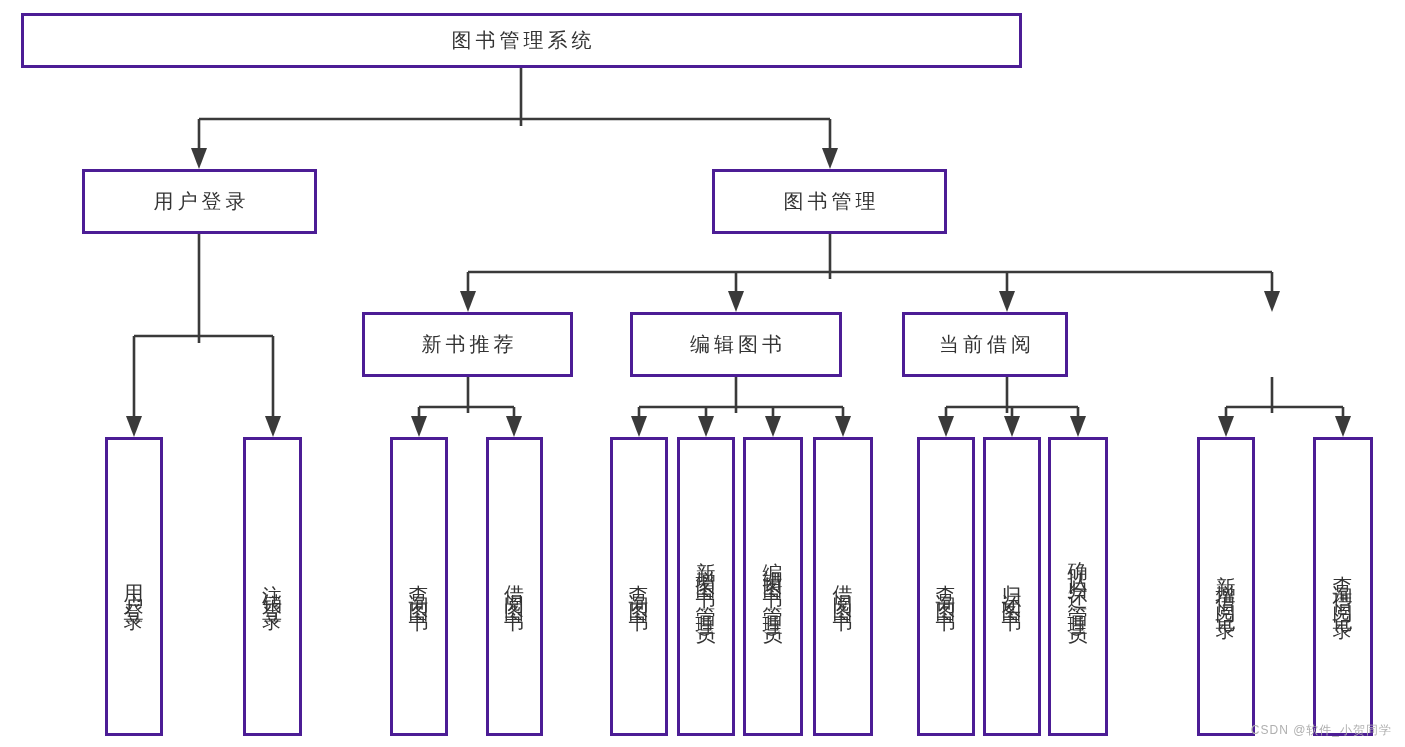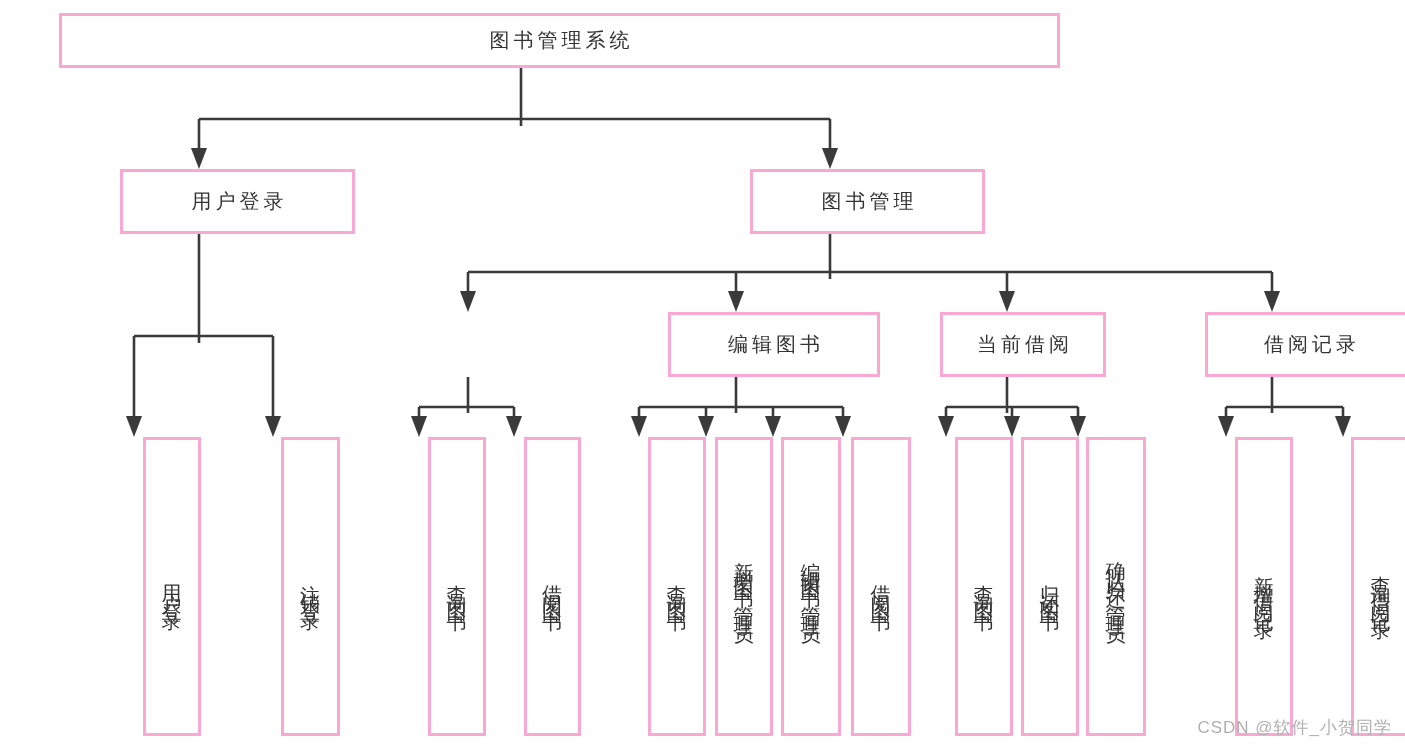--- a/index.html
+++ b/index.html
@@ -7,40 +7,39 @@
     position:relative;
     width:1405px;height:747px;
     background:#ffffff;
     font-family:"Liberation Sans","DejaVu Sans",sans-serif;
     overflow:hidden;
   }
   .connectors{position:absolute;left:0;top:0;z-index:1;pointer-events:none;}
   .node{
     position:absolute;
     box-sizing:border-box;
-    border:3px solid #f9a8d4;
+    border:3px solid #4c1d95;
     background:#ffffff;
     display:flex;align-items:center;justify-content:center;
     color:#333333;
     z-index:2;
-    margin-left:38px;
   }
   .hbox{font-size:20px;letter-spacing:4px;text-indent:4px;white-space:nowrap;}
   .vbox span{
     writing-mode:vertical-rl;
     text-orientation:mixed;
     font-size:20px;
     letter-spacing:9px;
     line-height:1;
     color:#333333;
   }
   .watermark{
     position:absolute;
     right:13px;bottom:8px;
-    font-size:17px;
+    font-size:12px;
     letter-spacing:1px;
     color:#b0b0b0;
     z-index:3;
     white-space:nowrap;
   }
 </style>
 </head>
 <body>
 
 <div class="canvas">
@@ -90,28 +89,28 @@
     <span>图书管理系统</span>
   </div>
 
   <div class="node hbox" style="left:82px;top:169px;width:235px;height:65px;">
     <span>用户登录</span>
   </div>
   <div class="node hbox" style="left:712px;top:169px;width:235px;height:65px;">
     <span>图书管理</span>
   </div>
 
+  <div class="node hbox" style="left:362px;top:312px;width:211px;height:65px;">
+    <span>新书推荐</span>
+  </div>
   <div class="node hbox" style="left:630px;top:312px;width:212px;height:65px;">
     <span>编辑图书</span>
   </div>
   <div class="node hbox" style="left:902px;top:312px;width:166px;height:65px;">
     <span>当前借阅</span>
-  </div>
-  <div class="node hbox" style="left:1167px;top:312px;width:210px;height:65px;">
-    <span>借阅记录</span>
   </div>
 
   <div class="node vbox" style="left:105px;top:437px;width:58px;height:299px;">
     <span>用户登录</span>
   </div>
   <div class="node vbox" style="left:243px;top:437px;width:59px;height:299px;">
     <span>注销登录</span>
   </div>
 
   <div class="node vbox" style="left:390px;top:437px;width:58px;height:299px;">

